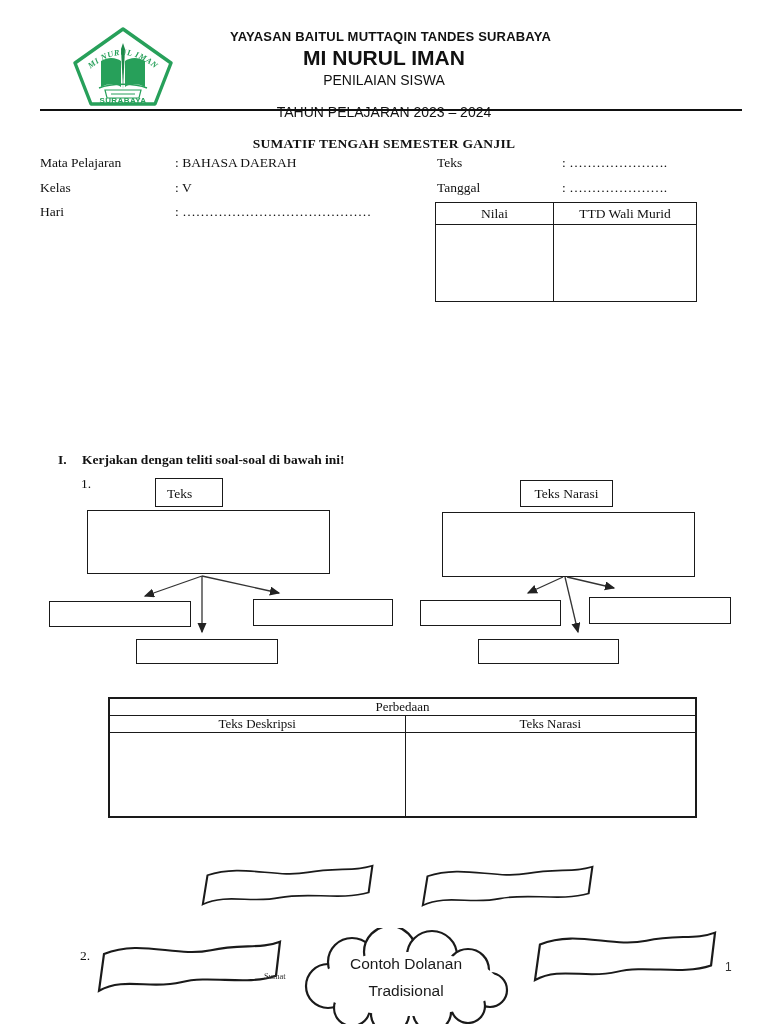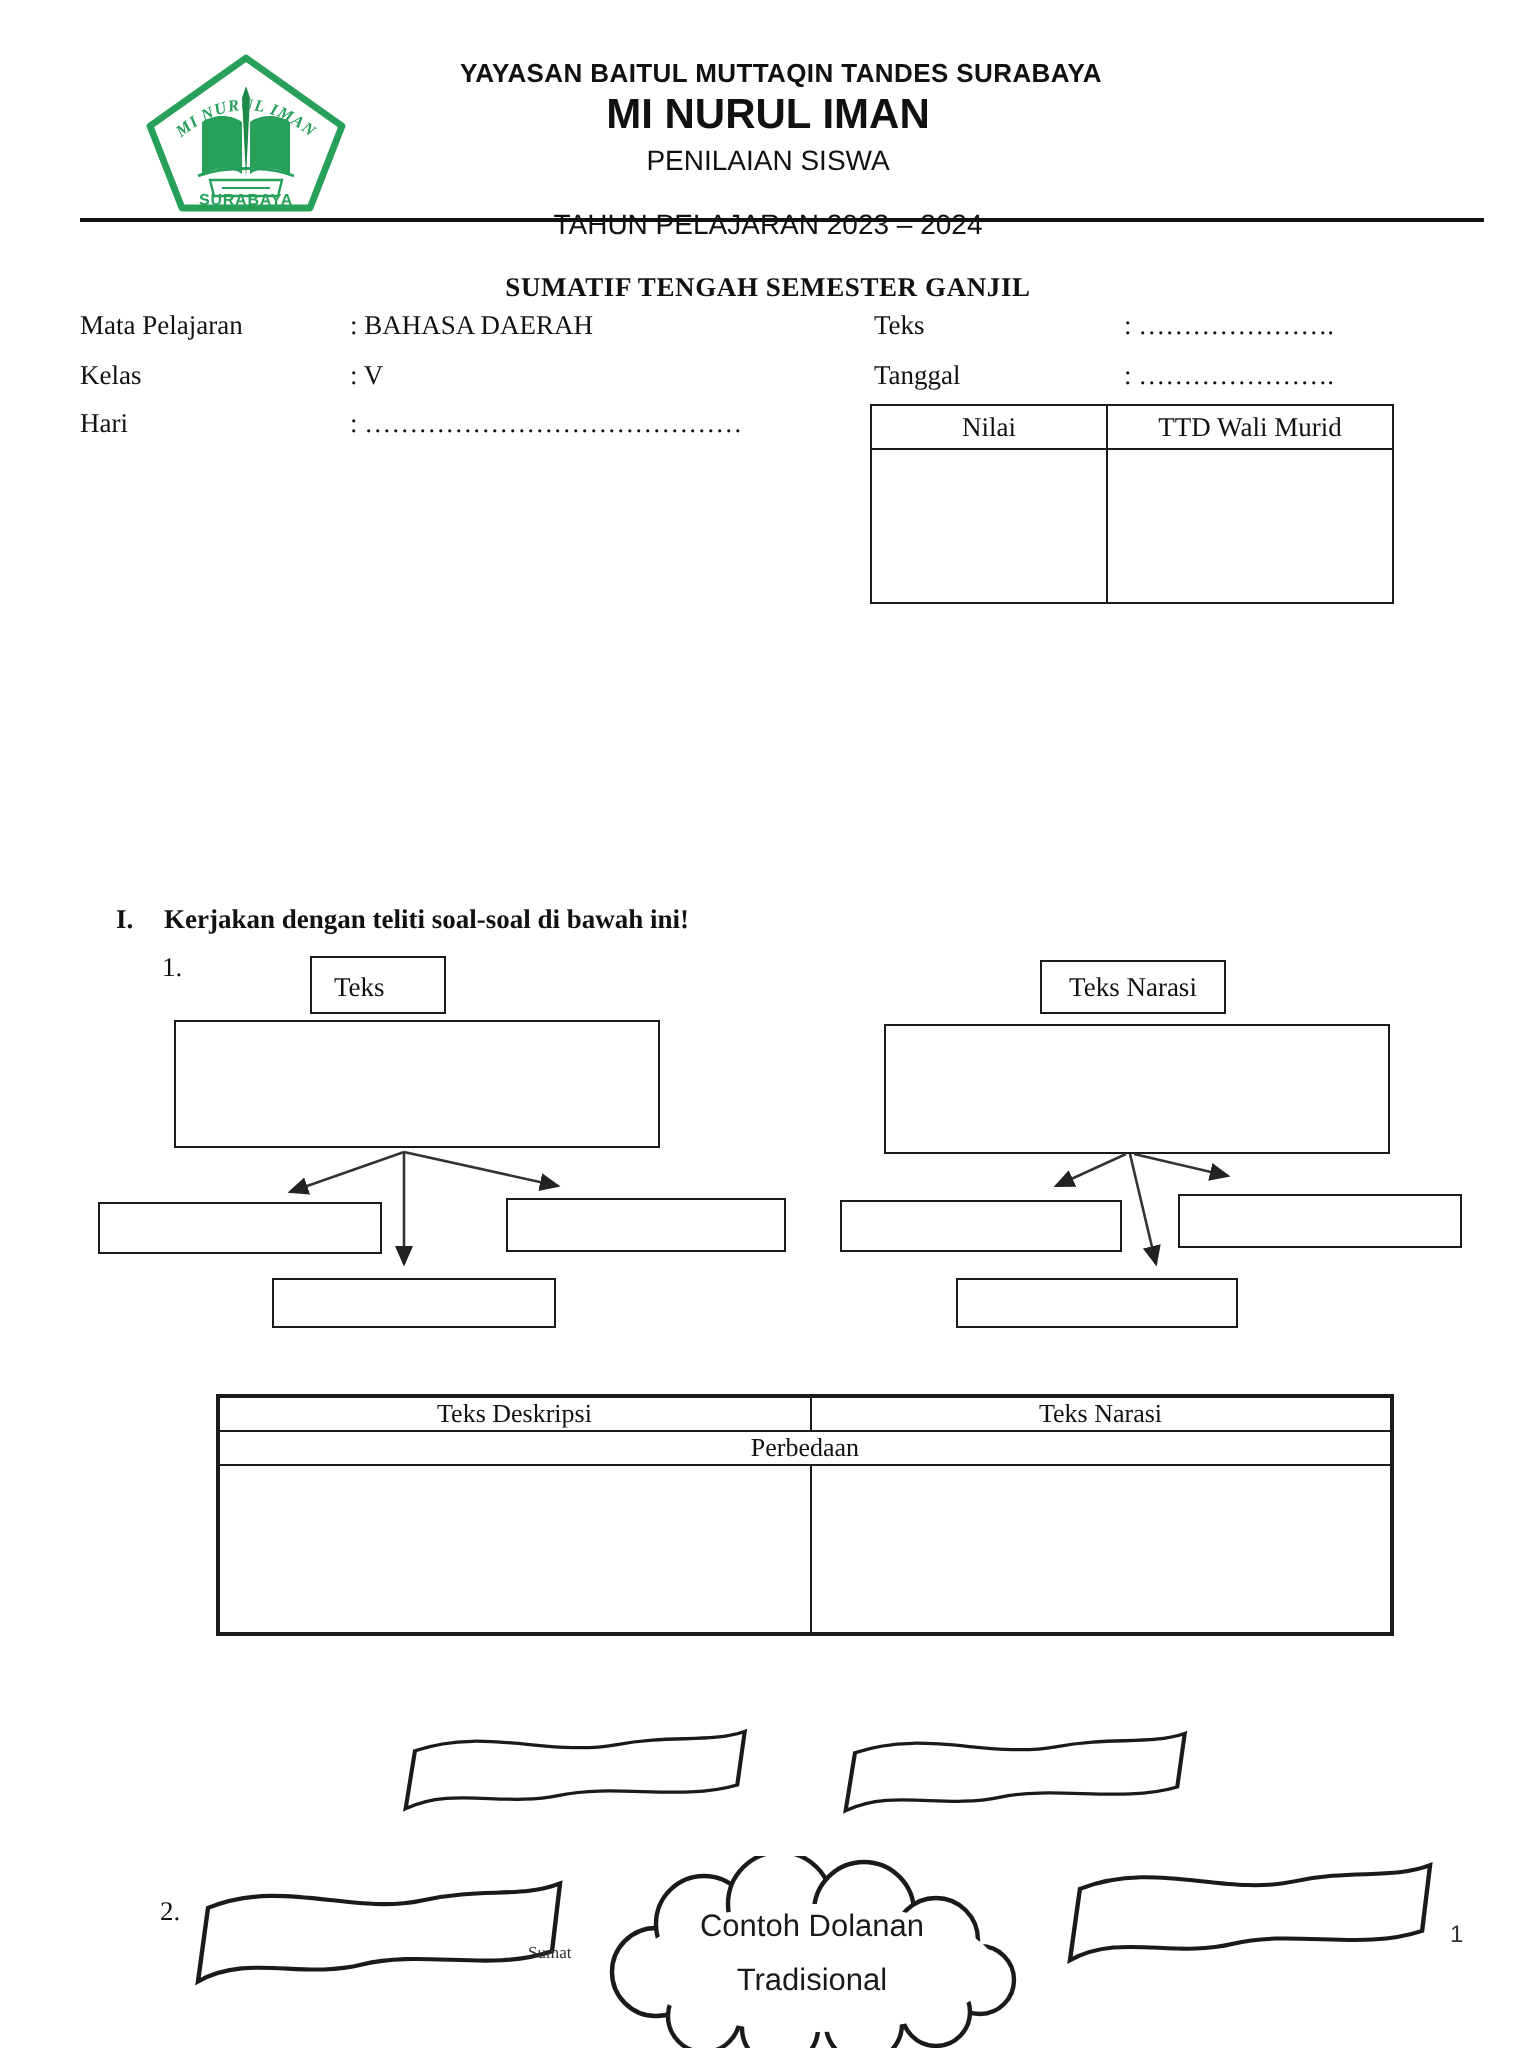--- a/index.html
+++ b/index.html
@@ -136,25 +136,25 @@
   </g>
 </svg>
 
 <table class="abs pbtbl" style="left:108px;top:697px;width:587px;height:121px;">
   <colgroup>
       <col style="width:296px">
       <col style="width:291px">
     </colgroup>
   <tbody>
       <tr style="height:17px;">
+    <td colspan="2">Perbedaan</td>
+  </tr>
+  <tr style="height:17px;">
     <td>Teks Deskripsi</td>
     <td>Teks Narasi</td>
-  </tr>
-  <tr style="height:17px;">
-    <td colspan="2">Perbedaan</td>
   </tr>
   <tr>
     <td></td>
     <td></td>
   </tr>
 </tbody>
   </table>
 
 <svg class="abs" style="left:200px;top:862px;" width="178" height="52" viewBox="0 0 190 70" preserveAspectRatio="none">
   <path d="M8,18 C45,2 80,22 115,14 C145,7 165,13 184,5 L180,41 C150,52 115,40 85,48 C55,56 28,42 3,57 Z" fill="#ffffff" stroke="#1a1a1a" stroke-width="2.2"></path>

